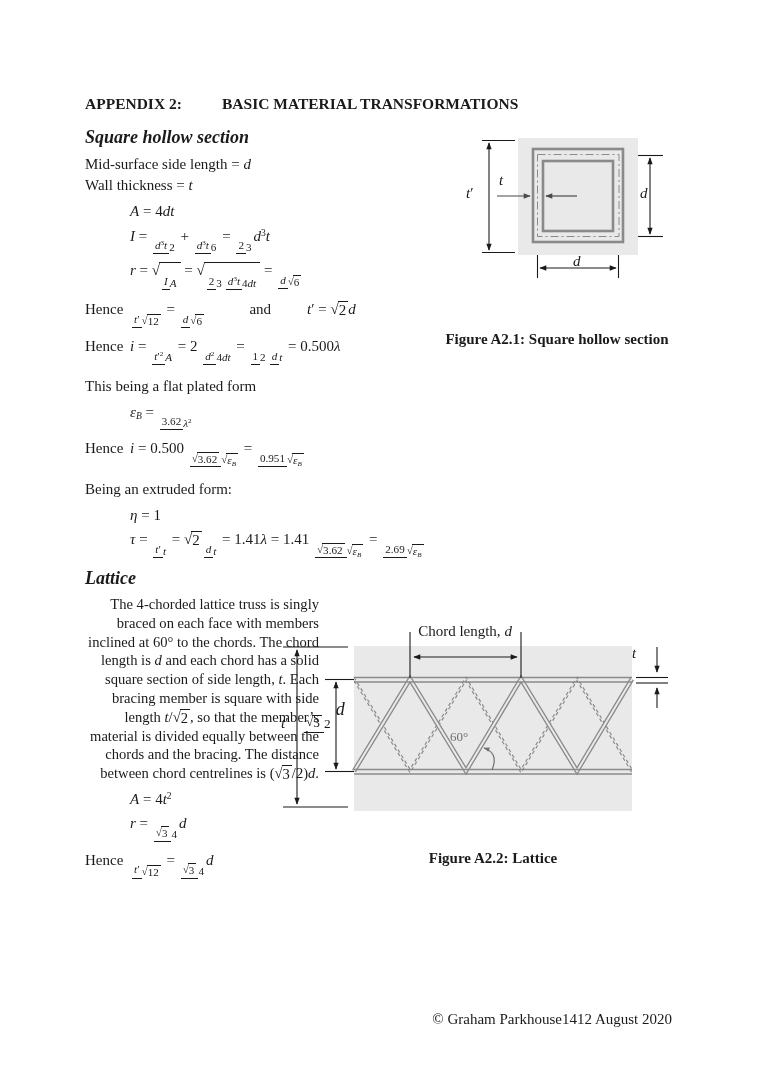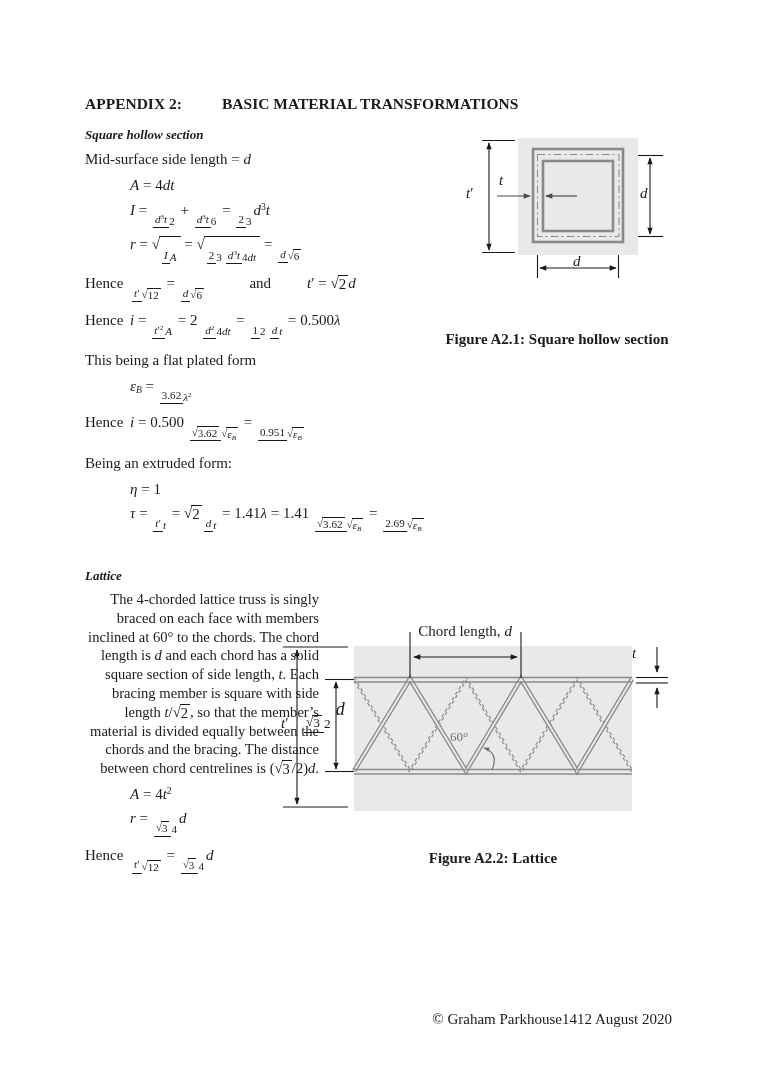--- a/index.html
+++ b/index.html
@@ -10,21 +10,21 @@
   }
   .abs { position:absolute; }
 
   
   .title-row { left:85px; top:95px; font-weight:bold; font-size:15.5px; white-space:nowrap; }
   .title-label { display:inline-block; width:137px; }
 
   
   .col1 { left:85px; top:127px; width:372px; }
   .col2 { left:85px; top:568px; width:234px; }
-  .sec-head { font-weight:bold; font-style:italic; font-size:13px; margin:0 0 6px 0; }
+  .sec-head { font-weight:bold; font-style:italic; font-size:18px; margin:0 0 6px 0; }
   .body-line { line-height:21px; }
   .note { margin:9px 0; line-height:20px; }
   .formula { margin:8px 0 8px 45px; line-height:1.05; }
   .hence { margin:11px 0; line-height:1.05; }
   .para { font-size:14.6px; line-height:18.8px; text-align:right; }
 
   
   .mi { font-style:italic; }
   .msup { font-size:0.64em; vertical-align:0.52em; line-height:1; }
   .msub { font-size:0.64em; vertical-align:-0.22em; line-height:1; font-style:italic; }
@@ -51,20 +51,21 @@
 </head>
 <body>
 
 <div class="abs title-row">
   <span class="title-label">APPENDIX 2:</span><span>BASIC MATERIAL TRANSFORMATIONS</span>
 </div>
 
 <div class="abs col1">
   <div class="sec-head">Square hollow section</div>
   <div class="body-line"><span>Mid-surface side length = </span><span class="mi">d</span></div>
+  <div class="body-line"><span>Wall thickness = </span><span class="mi">t</span></div>
   <div class="formula"><span class="mi">A</span><span> = 4</span><span class="mi">dt</span></div>
   <div class="formula"><span class="mi">I</span><span> = </span><span class="mfrac">
         <span class="mnum"><span class="mi">d</span><span class="msup">3</span><span class="mi">t</span></span>
         <span class="mden"><span>2</span></span>
       </span><span> + </span><span class="mfrac">
         <span class="mnum"><span class="mi">d</span><span class="msup">3</span><span class="mi">t</span></span>
         <span class="mden"><span>6</span></span>
       </span><span> = </span><span class="mfrac">
         <span class="mnum"><span>2</span></span>
         <span class="mden"><span>3</span></span>

